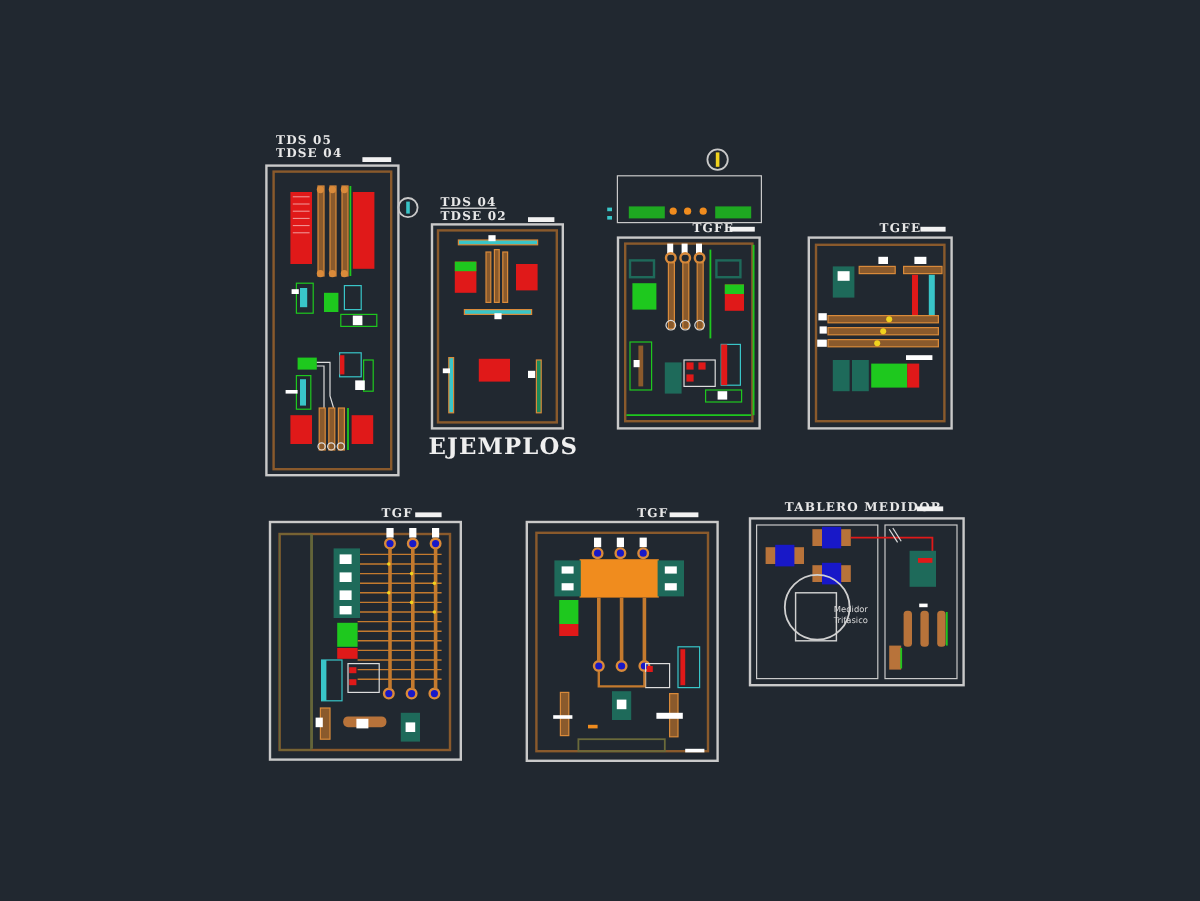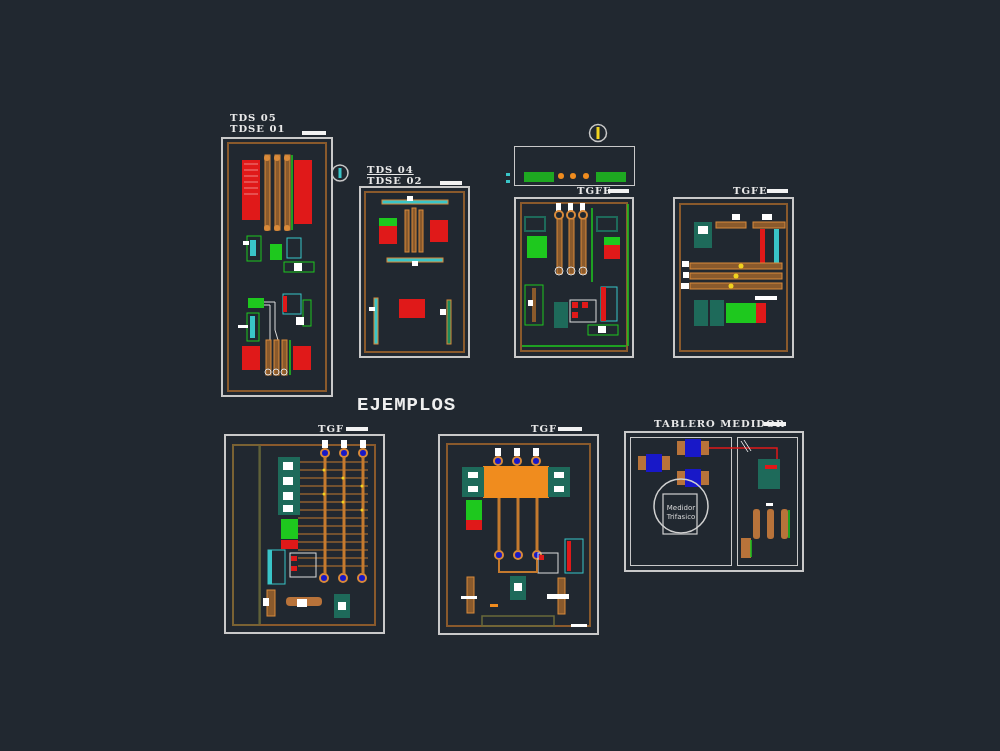--- a/index.html
+++ b/index.html
@@ -8,25 +8,25 @@
   .lbl { position:absolute; color:#e8e8e8; font-family:"DejaVu Serif", serif; font-size:10px; letter-spacing:1px; line-height:11px; font-weight:bold; }
   .bar { position:absolute; background:#f2f2f2; height:4px; }
   .frame { position:absolute; border:2px solid #c9c9c9; box-sizing:border-box; }
   .inner { position:absolute; border:2px solid #8a5a2c; box-sizing:border-box; }
   .big { position:absolute; color:#efefef; font-family:"DejaVu Serif", serif; font-size:19px; font-weight:bold; letter-spacing:1px; }
   svg { position:absolute; overflow:visible; }
 </style>
 </head>
 <body>
 
-<div class="big" style="left:357px;top:394px;font-family:Liberation Mono, monospace;">EJEMPLOS</div>
+<div class="big" style="left:357px;top:361px;">EJEMPLOS</div>
 
 <div>
   <div class="lbl" style="left:230px;top:112px;">TDS 05</div>
-  <div class="lbl" style="left:230px;top:123px;">TDSE 01</div>
+  <div class="lbl" style="left:230px;top:123px;">TDSE 04</div>
   <div class="bar" style="left:302px;top:131px;width:24px;"></div>
   <div class="frame" style="left:221px;top:137px;width:112px;height:260px;"></div>
   <div class="inner" style="left:227px;top:142px;width:100px;height:250px;"></div>
   <svg width="1000" height="751" style="left:0;top:0;">
 
     <rect x="242" y="160" width="18" height="60" fill="#e01919"></rect>
     <g stroke="#fff" stroke-width="0.6" opacity="0.8">
       <line x1="244" y1="164" x2="258" y2="164"></line>
         <line x1="244" y1="170" x2="258" y2="170"></line>
         <line x1="244" y1="176" x2="258" y2="176"></line>
@@ -332,17 +332,17 @@
     <rect x="758" y="459" width="22" height="30" fill="#1e6a5a"></rect>
     <rect x="765" y="465" width="12" height="4" fill="#e01919"></rect>
     <rect x="753" y="509" width="7" height="30" rx="3" fill="#b8733a"></rect>
     <rect x="767" y="509" width="7" height="30" rx="3" fill="#b8733a"></rect>
     <rect x="781" y="509" width="7" height="30" rx="3" fill="#b8733a"></rect>
     <line x1="789" y1="510" x2="789" y2="538" stroke="#1ec81e" stroke-width="1.5"></line>
     <rect x="766" y="503" width="7" height="3" fill="#fff"></rect>
     <rect x="741" y="538" width="10" height="20" fill="#b8733a"></rect>
     <line x1="751" y1="540" x2="751" y2="557" stroke="#1ec81e" stroke-width="1.5"></line>
   </svg>
-  <div class="abs" style="left:664px;top:504px;width:34px;text-align:center;color:#d8d8d8;font-family:'DejaVu Sans',sans-serif;font-size:7px;line-height:9px;">
+  <div class="abs" style="left:692px;top:504px;width:34px;text-align:center;color:#d8d8d8;font-family:'DejaVu Sans',sans-serif;font-size:7px;line-height:9px;">
     <div>Medidor</div>
     <div>Trifasico</div>
   </div>
 </div>
 
 </body></html>

